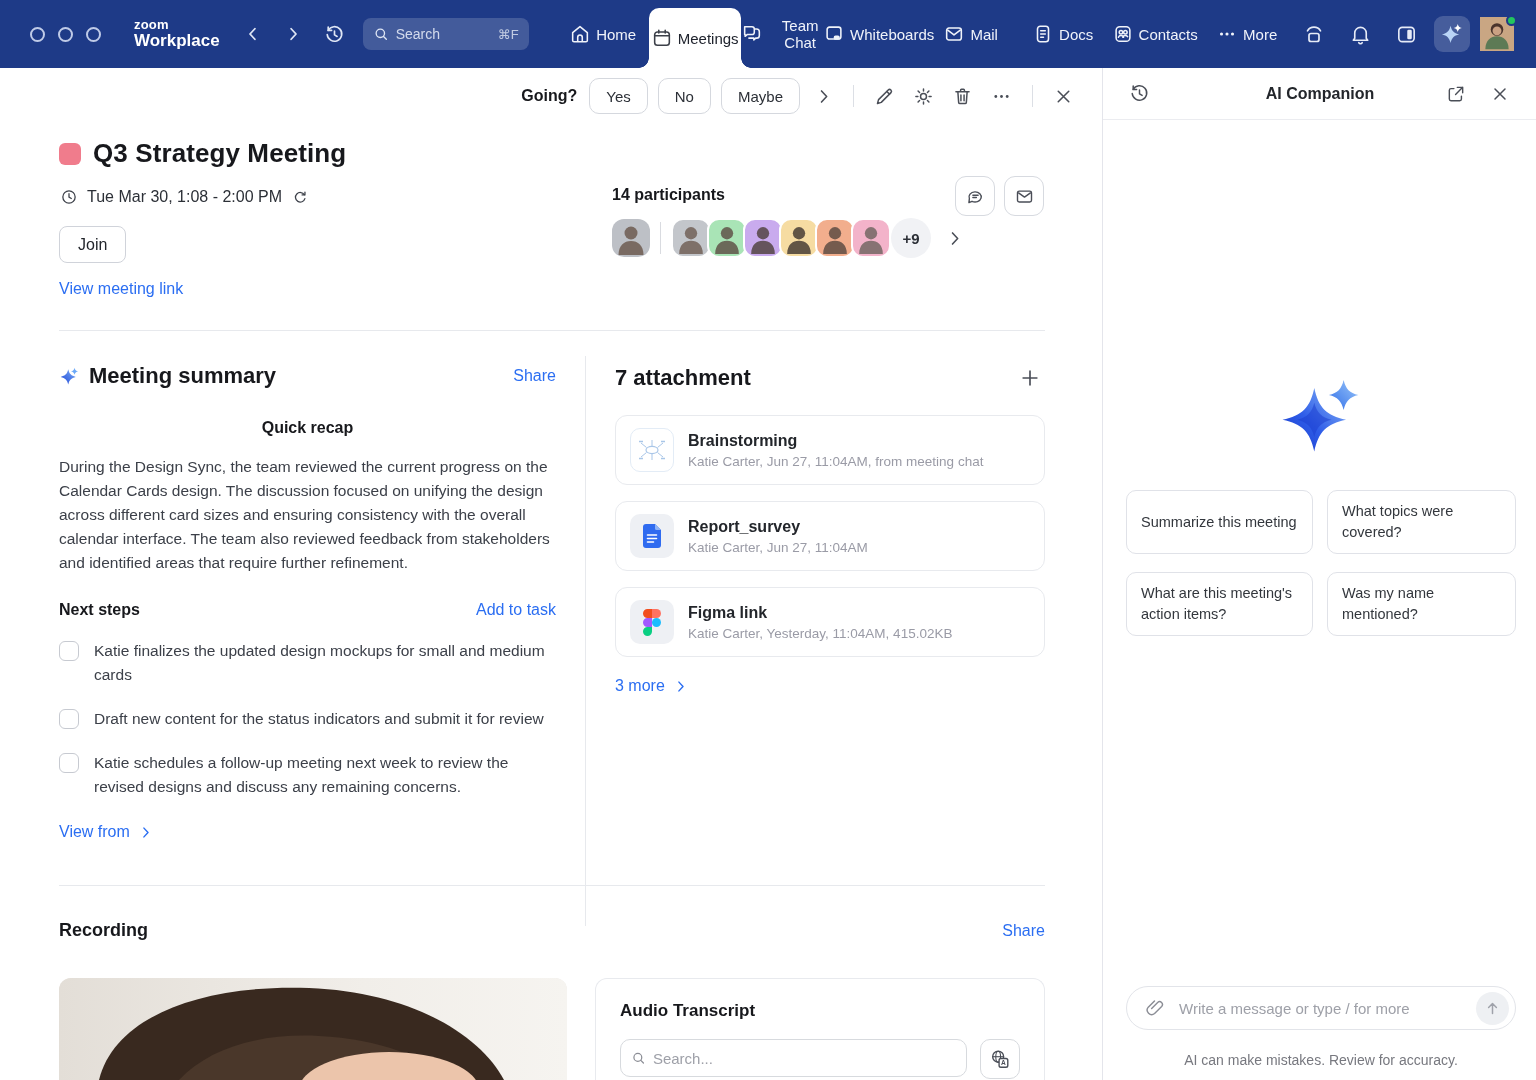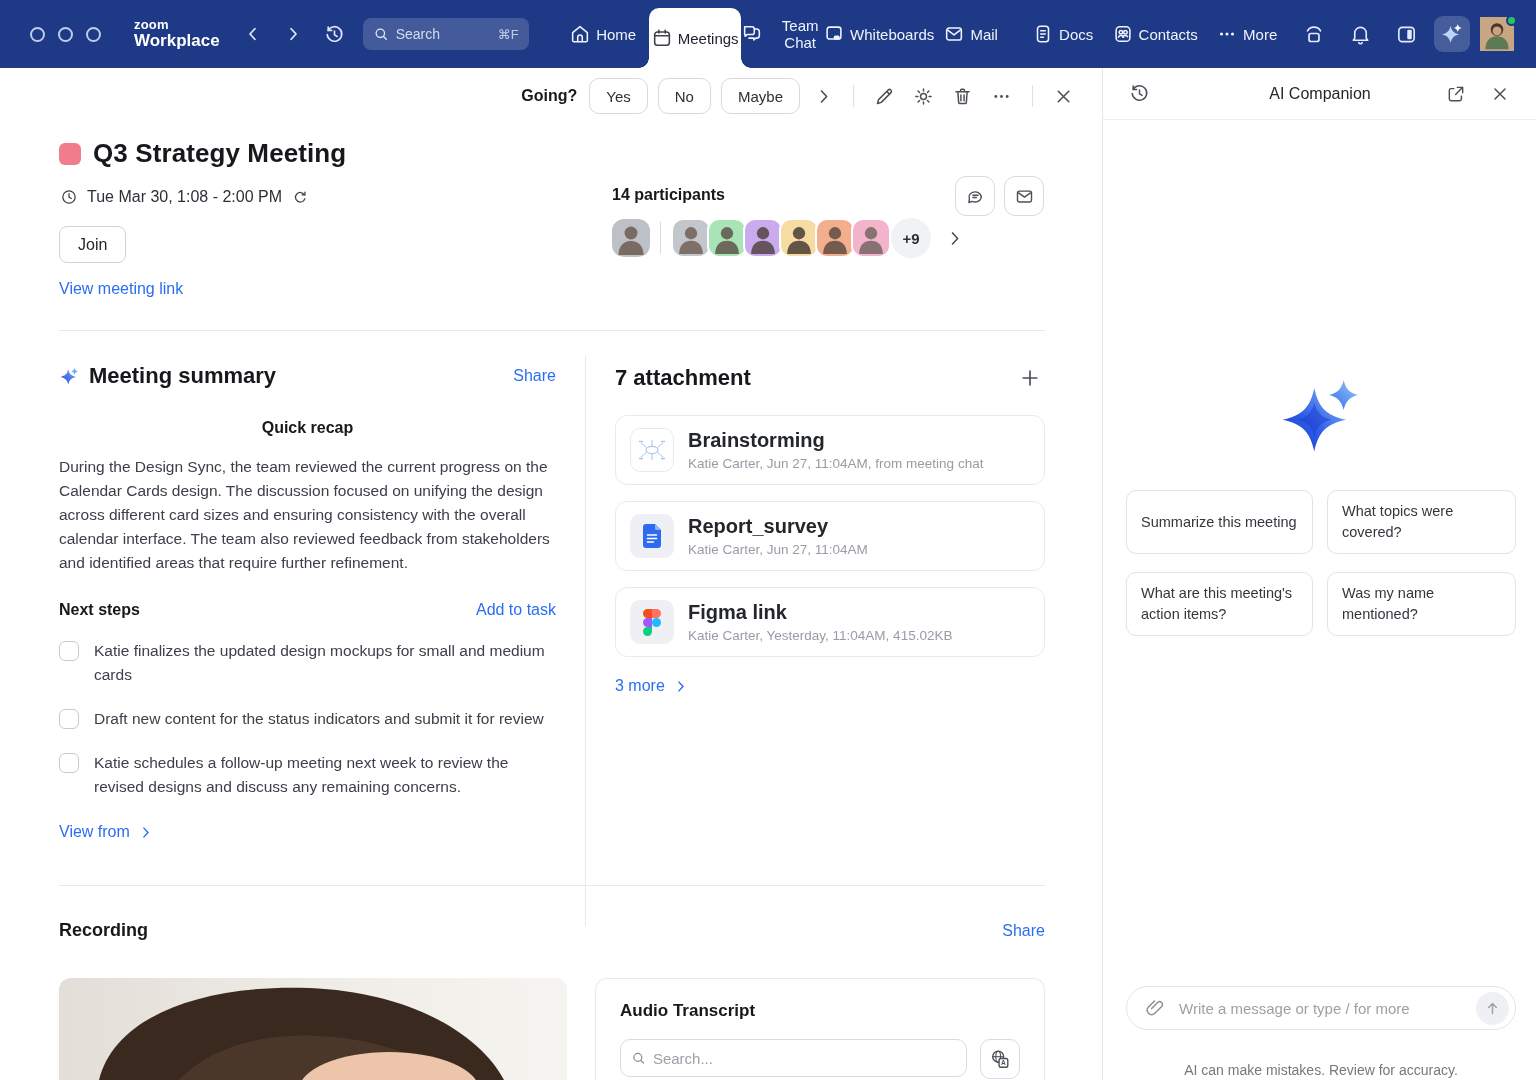--- a/index.html
+++ b/index.html
@@ -113,21 +113,21 @@
   .task .txt{ font-size:15.5px; line-height:24px; color:var(--body); }
   .viewmore{ margin-top:24px; display:flex; align-items:center; gap:8px; }
 
   .attach-list{ margin-top:22px; display:flex; flex-direction:column; gap:16px; }
   .attach-card{ height:70px; border:1px solid var(--cardborder); border-radius:12px; background:#fff;
     display:flex; align-items:center; padding:0 14px; gap:14px; cursor:pointer; }
   .fileicon{ width:44px; height:44px; border-radius:10px; display:flex; align-items:center;
     justify-content:center; flex:none; }
   .fileicon.plain{ border:1px solid #e3ecf6; background:#fff; }
   .fileicon.gray{ background:#eef0f4; }
-  .attach-card .name{ font-size:20px; font-weight:bold; color:#23262b; }
+  .attach-card .name{ font-size:16px; font-weight:bold; color:#23262b; }
   .attach-card .meta{ font-size:13.5px; color:var(--muted); margin-top:4px; }
   .morelink{ margin-top:20px; display:flex; align-items:center; gap:8px; }
 
   .recording{ position:absolute; top:852px; left:59px; width:986px; }
   .recording .sechead h2{ font-size:18px; }
   .videothumb{ position:absolute; top:58px; left:0; width:508px; height:102px;
     border-radius:12px 12px 0 0; overflow:hidden; cursor:pointer; }
   .transcript{ position:absolute; top:58px; left:536px; width:450px; height:102px;
     border:1px solid var(--cardborder); border-radius:12px; border-bottom:none;
     border-bottom-left-radius:0; border-bottom-right-radius:0; padding:22px 24px 0; }
@@ -139,36 +139,36 @@
     font-family:inherit; background:transparent; }
   .tsearch input::placeholder{ color:#9ea0a8; }
   .transbtn{ width:40px; height:40px; border:1px solid #d7dade; border-radius:10px; background:#fff;
     display:flex; align-items:center; justify-content:center; cursor:pointer; flex:none; }
 
   
   .aipanel{ position:absolute; top:68px; left:1102px; width:434px; height:1012px; background:#fff;
     border-left:1px solid #e4e5eb; }
   .aihead{ height:52px; border-bottom:1px solid #ebecf0; display:flex; align-items:center; padding:0 22px; }
   .aihead .t{ position:absolute; left:0; width:434px; text-align:center; font-size:16px;
-    font-weight:normal; color:#23262b; pointer-events:none; }
+    font-weight:bold; color:#23262b; pointer-events:none; }
   .aihead .rgt{ margin-left:auto; display:flex; gap:16px; }
   .ailogo{ position:absolute; top:310px; left:0; width:434px; display:flex; justify-content:center; }
   .chips{ position:absolute; top:422px; left:23px; width:390px; display:grid;
     grid-template-columns:187px 189px; gap:18px 14px; }
   .chip{ min-height:54px; border:1px solid #e0e2e8; border-radius:10px; background:#fff; text-align:left;
     font-size:14.5px; line-height:21px; color:#33373d; padding:10px 14px; cursor:pointer;
     font-family:inherit; display:flex; align-items:center; }
   .aifoot{ position:absolute; top:918px; left:23px; width:390px; }
   .msgpill{ height:44px; border:1px solid #e2e4e9; border-radius:23px; display:flex; align-items:center;
     padding:0 6px 0 14px; gap:10px; }
   .msgpill input{ flex:1; border:none; outline:none; font-size:15px; color:#333; font-family:inherit; }
   .msgpill input::placeholder{ color:#9ea0a8; }
   .sendbtn{ width:33px; height:33px; border-radius:50%; background:#eef0f3; border:none; display:flex;
     align-items:center; justify-content:center; cursor:pointer; flex:none; }
-  .disclaimer{ margin-top:32px; text-align:center; font-size:14px; color:#77787f; }
+  .disclaimer{ margin-top:22px; text-align:center; font-size:14px; color:#77787f; }
 </style>
 </head>
 <body>
 
 <header class="topbar">
   <div class="winctrls">
     <button class="winctrl"></button>
     <button class="winctrl"></button>
     <button class="winctrl"></button>
   </div>

